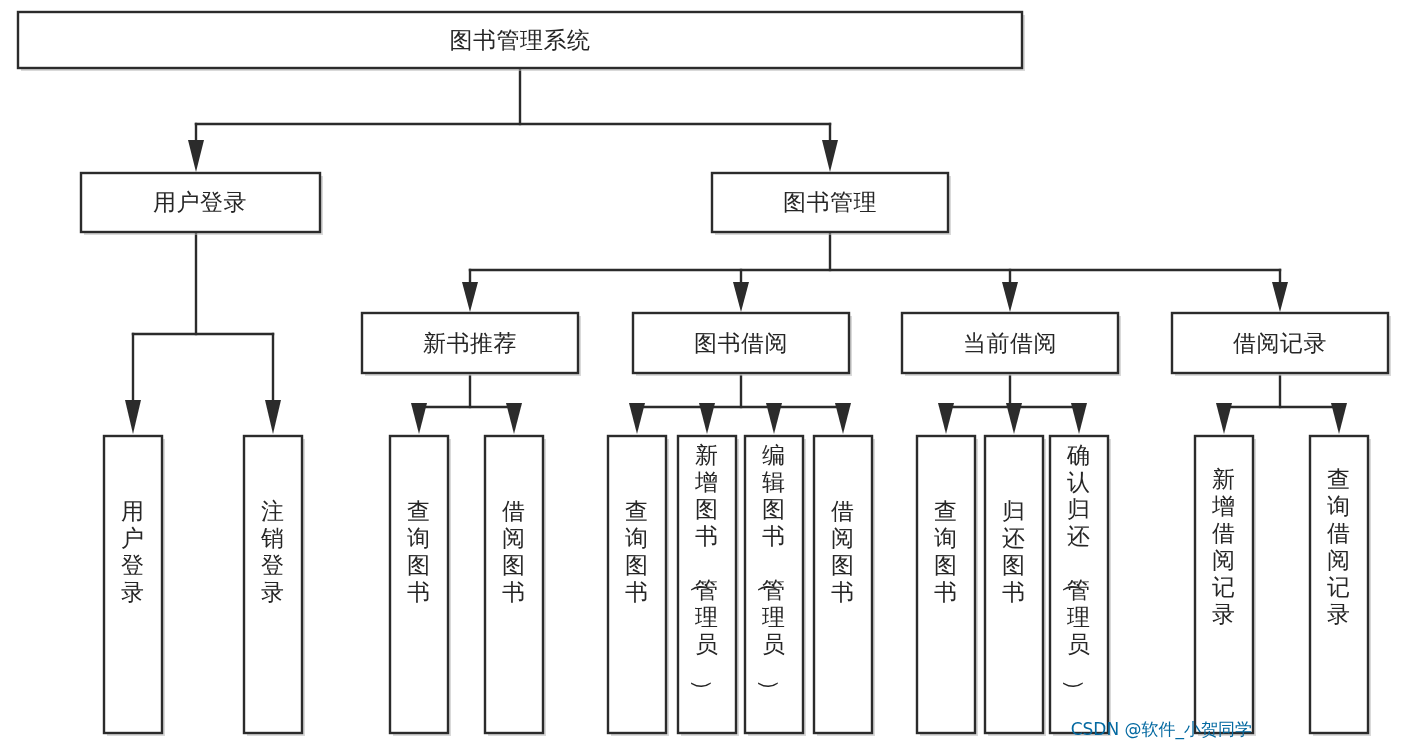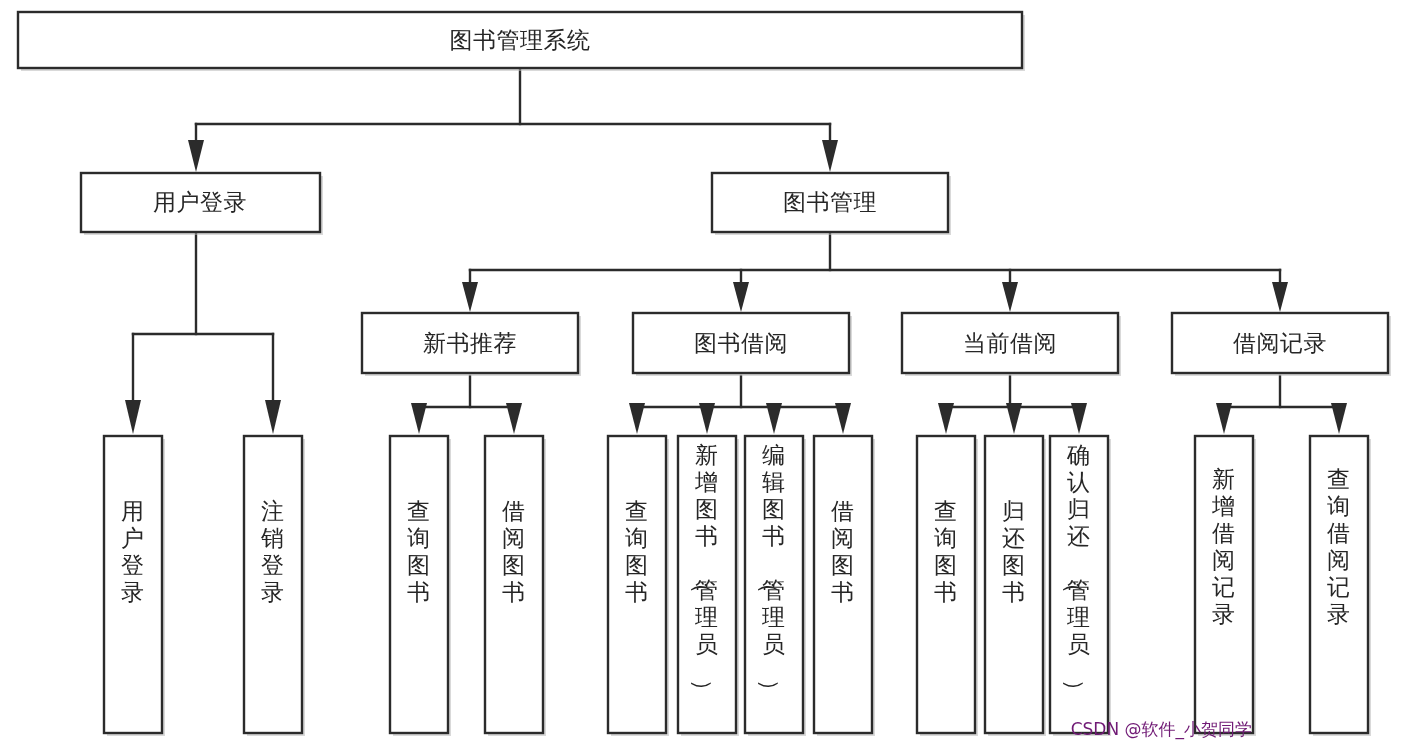--- a/index.html
+++ b/index.html
@@ -59,21 +59,21 @@
   .node-label-v {
     fill: #262626;
     font-family: "DejaVu Sans", "Liberation Sans", sans-serif;
     font-size: 23px;
     letter-spacing: 1px;
   }
   .watermark {
     position: absolute;
     right: 14px;
     bottom: 6px;
-    color: #701a75;
+    color: #0369a1;
     font-size: 17px;
     font-family: "DejaVu Sans", "Liberation Sans", sans-serif;
     white-space: nowrap;
     user-select: none;
   }
 </style>
 </head>
 <body>
 
 <div id="diagram-root">

